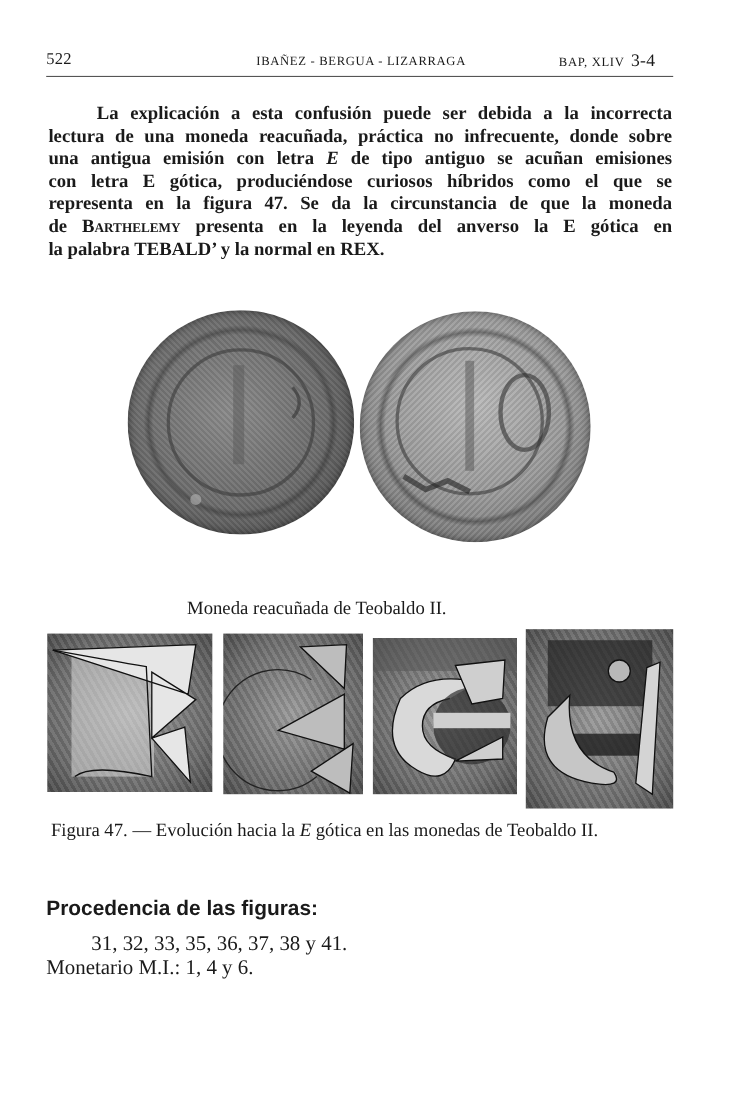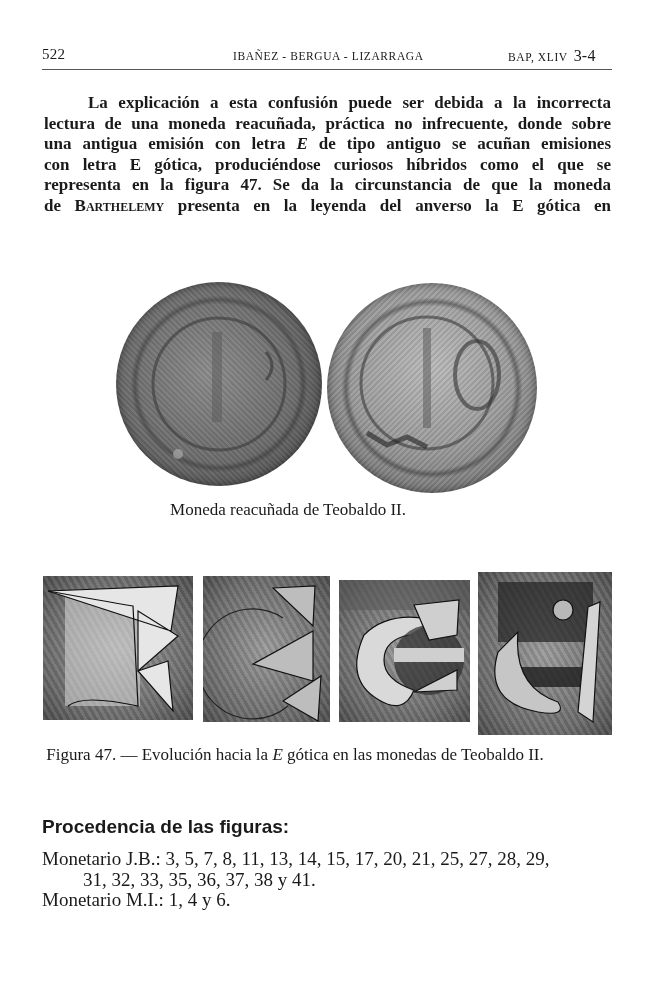--- a/index.html
+++ b/index.html
@@ -45,39 +45,40 @@
 </div>
 <div class="abs rule"></div>
 
 <div class="abs para">
   <span class="line indent">La explicación a esta confusión puede ser debida a la incorrecta</span>
   <span class="line">lectura de una moneda reacuñada, práctica no infrecuente, donde sobre</span>
   <span class="line"><span>una antigua emisión con letra </span><i>E</i><span> de tipo antiguo se acuñan emisiones</span></span>
   <span class="line">con letra E gótica, produciéndose curiosos híbridos como el que se</span>
   <span class="line">representa en la figura 47. Se da la circunstancia de que la moneda</span>
   <span class="line"><span>de </span><span class="sc">Barthelemy</span><span> presenta en la leyenda del anverso la E gótica en</span></span>
+  <span class="line last">la palabra TEBALD’ y la normal en REX.</span>
 </div>
 
 <div class="abs coin" style="left:116px;top:282px;width:206px;height:204px;">
   <svg width="206" height="204" style="position:absolute;left:0;top:0;">
     <circle cx="103" cy="102" r="66" fill="none" stroke="#3a3a3a" stroke-width="3" opacity="0.6"></circle>
     <rect x="96" y="50" width="10" height="90" fill="#5a5a5a" opacity="0.5"></rect>
     <circle cx="62" cy="172" r="5" fill="#aaa" opacity="0.7"></circle>
     <path d="M150 70 q12 14 0 28" stroke="#333" stroke-width="3" fill="none" opacity="0.6"></path>
   </svg>
 </div>
 <div class="abs coin coin2" style="left:327px;top:283px;width:210px;height:210px;">
   <svg width="210" height="210" style="position:absolute;left:0;top:0;">
     <circle cx="100" cy="100" r="66" fill="none" stroke="#3a3a3a" stroke-width="3" opacity="0.6"></circle>
     <rect x="96" y="45" width="8" height="100" fill="#555" opacity="0.5"></rect>
     <ellipse cx="150" cy="92" rx="22" ry="34" fill="none" stroke="#333" stroke-width="4" opacity="0.6"></ellipse>
     <path d="M40 150 l20 12 l20 -8 l20 10" stroke="#222" stroke-width="5" fill="none" opacity="0.6"></path>
   </svg>
 </div>
-<div class="abs caption" style="left:0;width:576px;top:500px;">Moneda reacuñada de Teobaldo II.</div>
+<div class="abs caption" style="left:0;width:576px;top:543px;">Moneda reacuñada de Teobaldo II.</div>
 
 <div class="abs panel" style="left:43px;top:576px;width:150px;height:144px;">
   <svg viewBox="0 0 150 144" preserveAspectRatio="none">
     <rect x="22" y="18" width="75" height="112" fill="#d8d8d8" opacity="0.55"></rect>
     <path d="M5 15 L135 10 L128 55 Z M95 35 L135 60 L95 95 Z M95 95 L125 85 L130 135 Z" fill="#e6e6e6" stroke="#111" stroke-width="1.2"></path>
     <path d="M5 15 Q60 25 90 30 L95 130 Q40 118 25 130" fill="none" stroke="#111" stroke-width="1.2"></path>
   </svg>
 </div>
 <div class="abs panel" style="left:203px;top:576px;width:127px;height:146px;">
   <svg viewBox="0 0 127 146" preserveAspectRatio="none">
@@ -101,16 +102,15 @@
     <rect x="40" y="95" width="70" height="20" fill="#1e1e1e" opacity="0.8"></rect>
     <path d="M20 80 Q5 130 60 140 Q90 145 80 130 Q35 115 40 60 Z" fill="#c6c6c6" stroke="#111" stroke-width="1.2"></path>
     <path d="M110 35 L122 30 L115 150 L100 140 Z" fill="#d4d4d4" stroke="#111" stroke-width="1.2"></path>
     <circle cx="85" cy="38" r="10" fill="#b8b8b8" stroke="#111" stroke-width="1.2"></circle>
   </svg>
 </div>
 <div class="abs caption" style="left:0;width:590px;top:745px;"><span>Figura 47. — Evolución hacia la </span><i>E</i><span> gótica en las monedas de Teobaldo II.</span></div>
 
 <div class="abs h2">Procedencia de las figuras:</div>
 <div class="abs list">
-  <div class="row"><span>Monetario J.B.:</span> <span>3, 5, 7, 8, 11, 13, 14, 15, 17, 20, 21, 25, 27, 28, 29,</span></div>
   <div class="row cont">31, 32, 33, 35, 36, 37, 38 y 41.</div>
   <div class="row"><span>Monetario M.I.:</span> <span>1, 4 y 6.</span></div>
 </div>
 
 </body></html>

